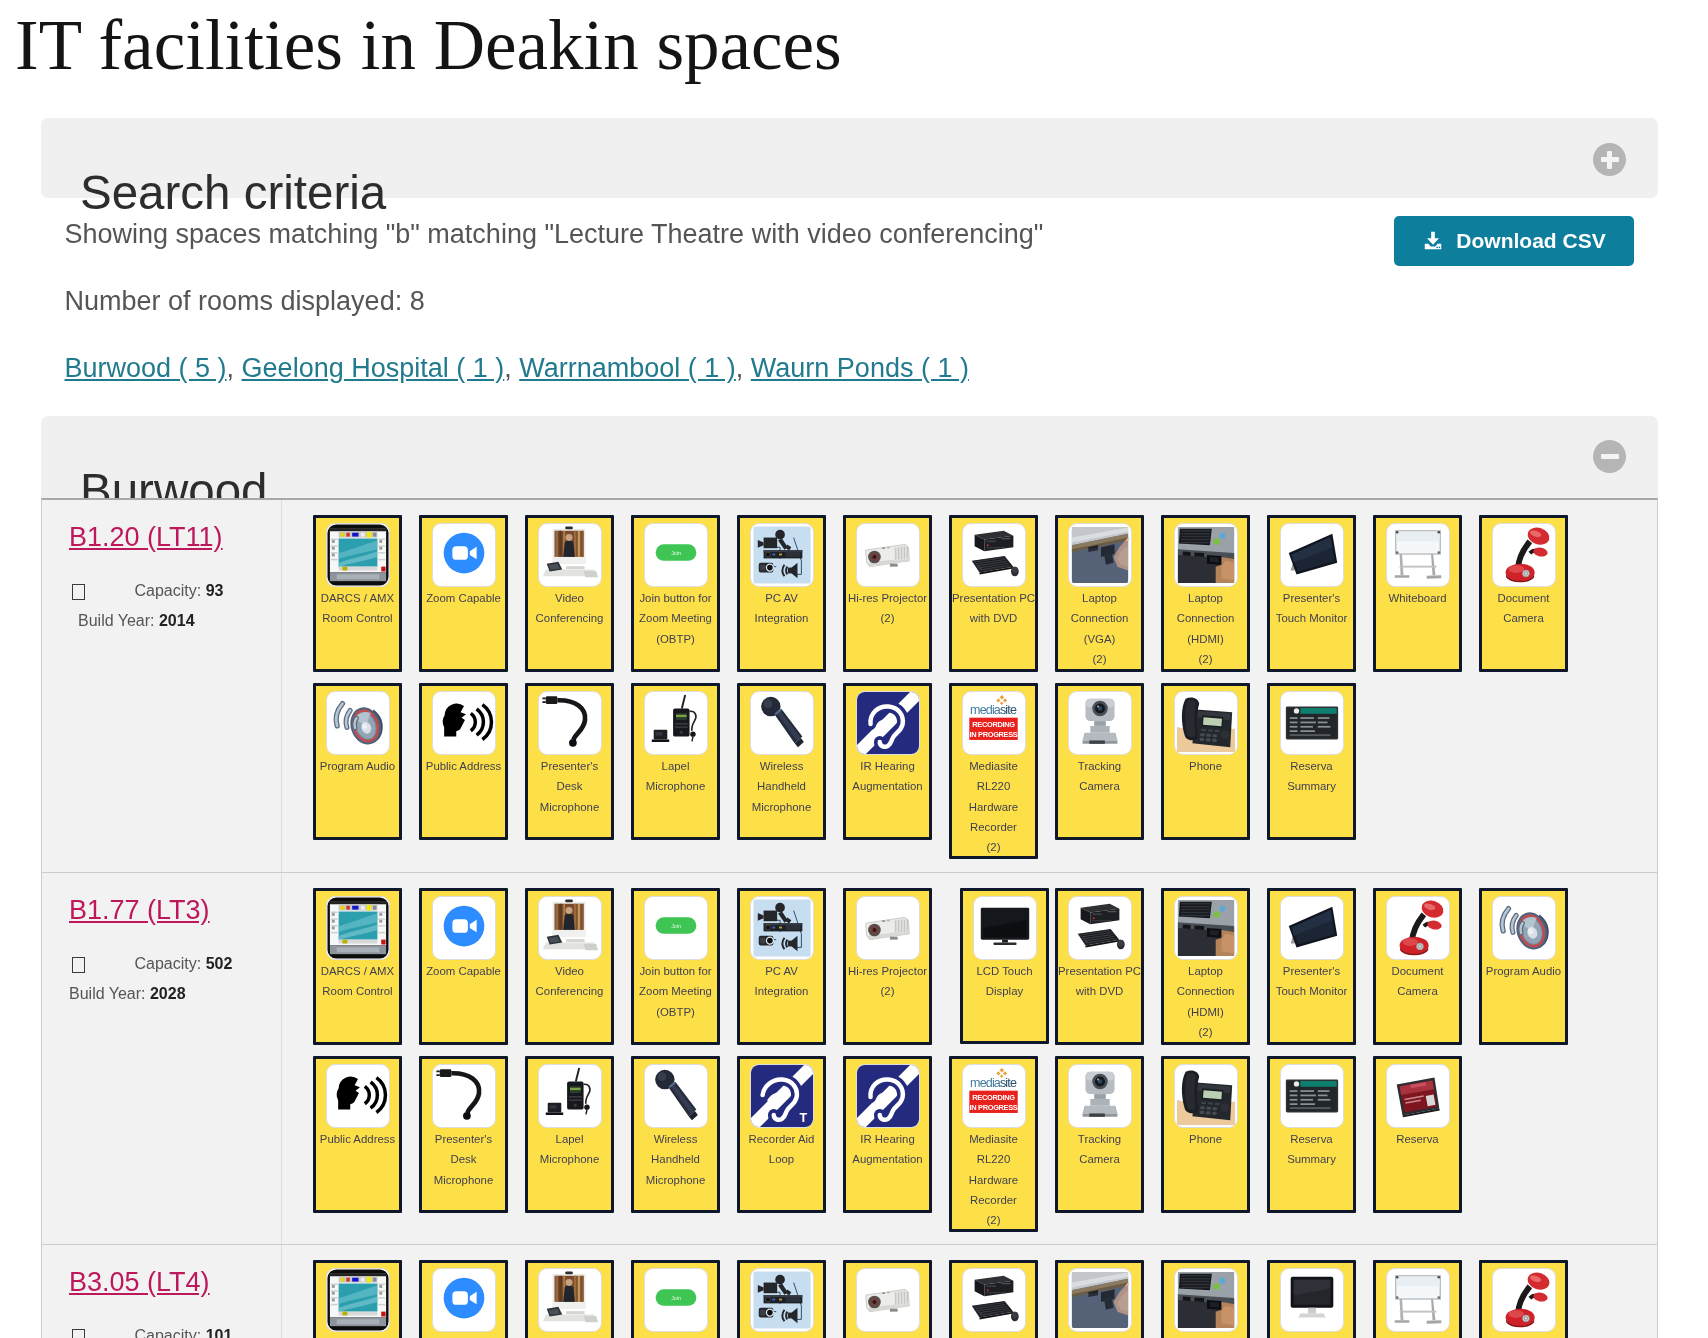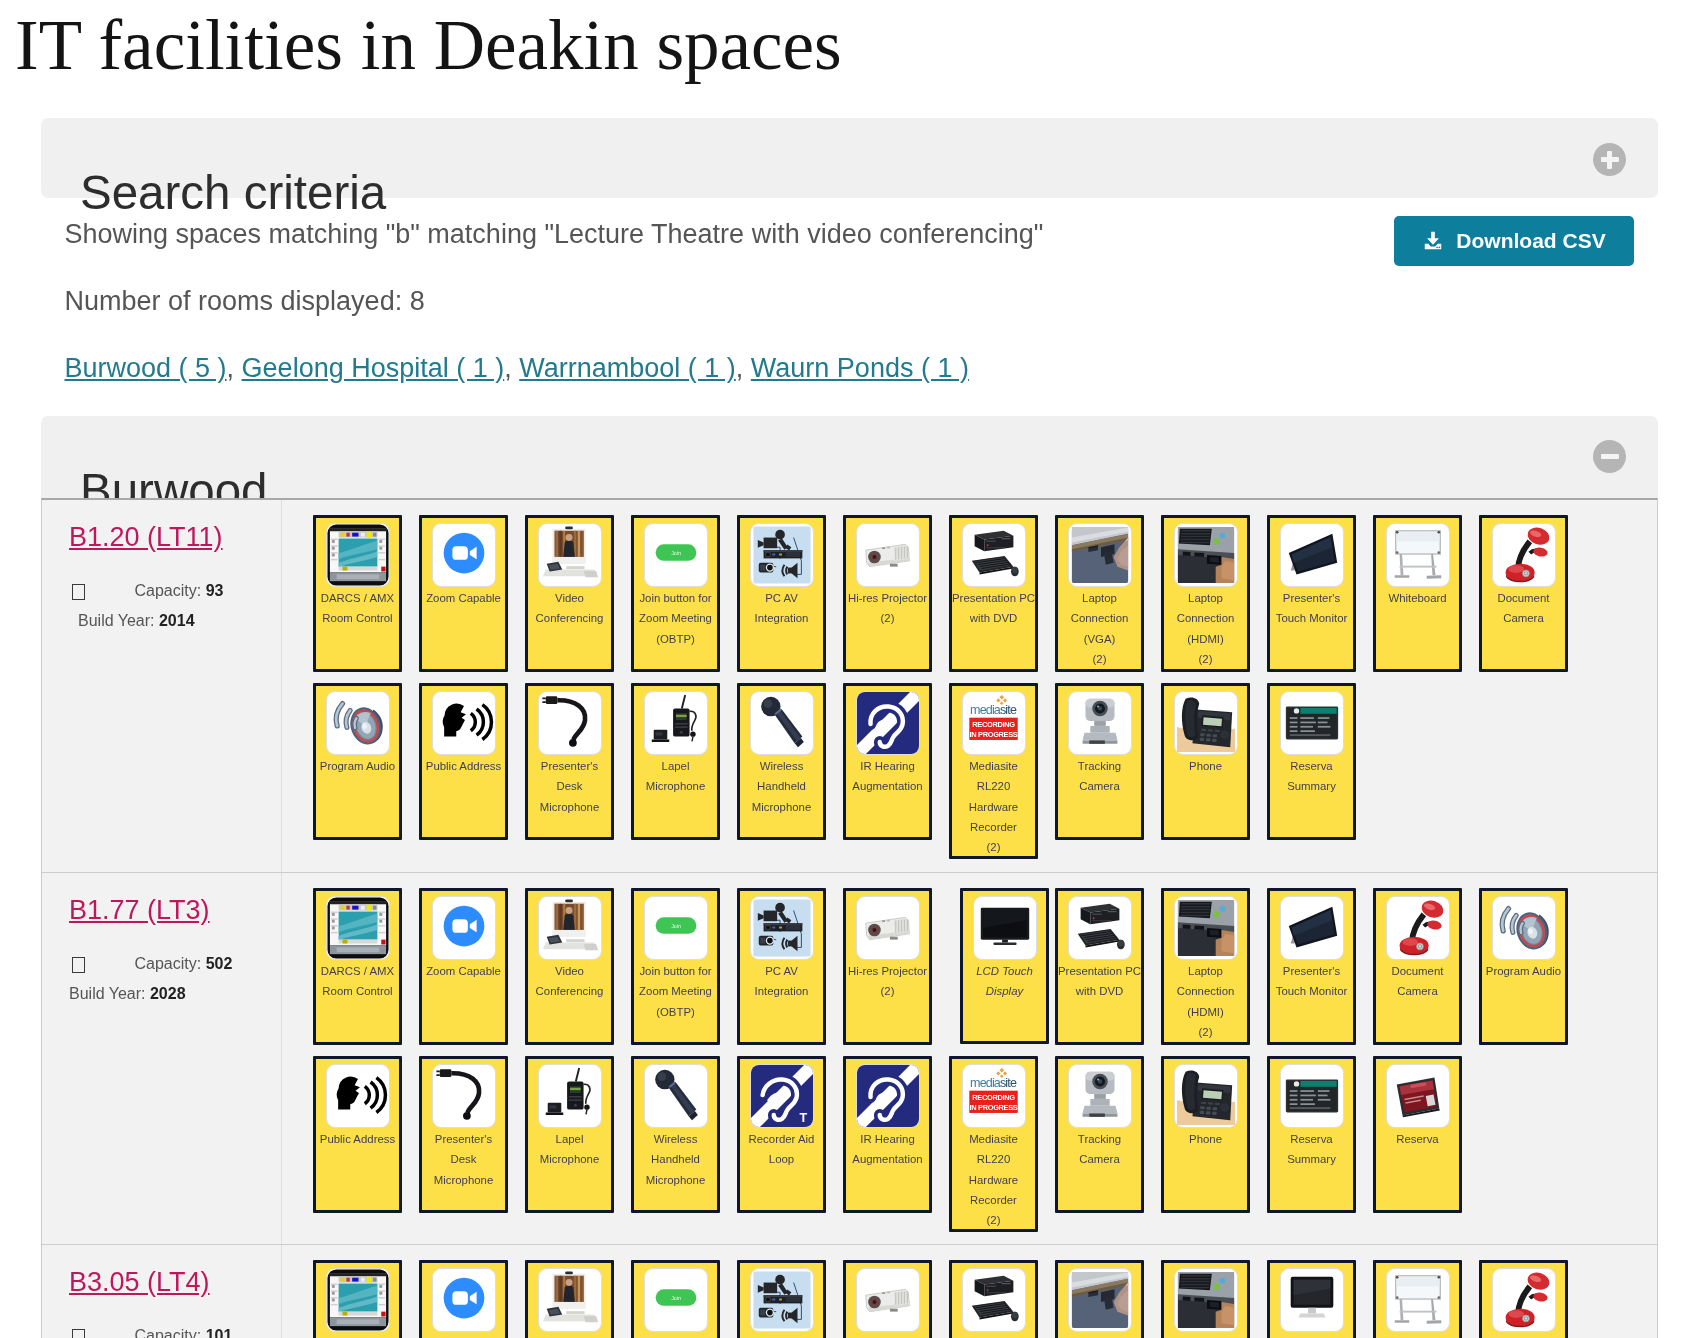--- a/index.html
+++ b/index.html
@@ -682,21 +682,21 @@
 <rect x="26" y="24" width="3" height="1.8" fill="#999"></rect>
         <rect x="31" y="23.4" width="3" height="1.8" fill="#bbb"></rect>
 <rect x="34" y="41" width="8" height="3" fill="#8a8a86"></rect>
 </svg>
     </div>
     <div class="lbl">
       <div class="ln">Hi-res Projector</div>
       <div class="ln">(2)</div>
     </div>
   </div>
-<div class="card" style="left:960px;top:888px;height:156px;font-style:italic;">
+<div class="card" style="left:960px;top:888px;height:156px;">
     <div class="tile">
       <svg viewBox="0 0 64 64" width="64" height="64">
 <rect x="7" y="11" width="50" height="33" rx="1.5" fill="#17191d"></rect>
 <rect x="9.5" y="13.5" width="45" height="28" fill="#0c0e11"></rect>
 <path d="M9.5 13.5 L54.5 13.5 L54.5 24 L9.5 32 Z" fill="#14171c"></path>
 <rect x="29" y="44" width="6" height="3" fill="#1d1f23"></rect>
 <rect x="20" y="47" width="24" height="2.6" rx="1.3" fill="#2a2c30"></rect>
 </svg>
     </div>
     <div class="lbl">

